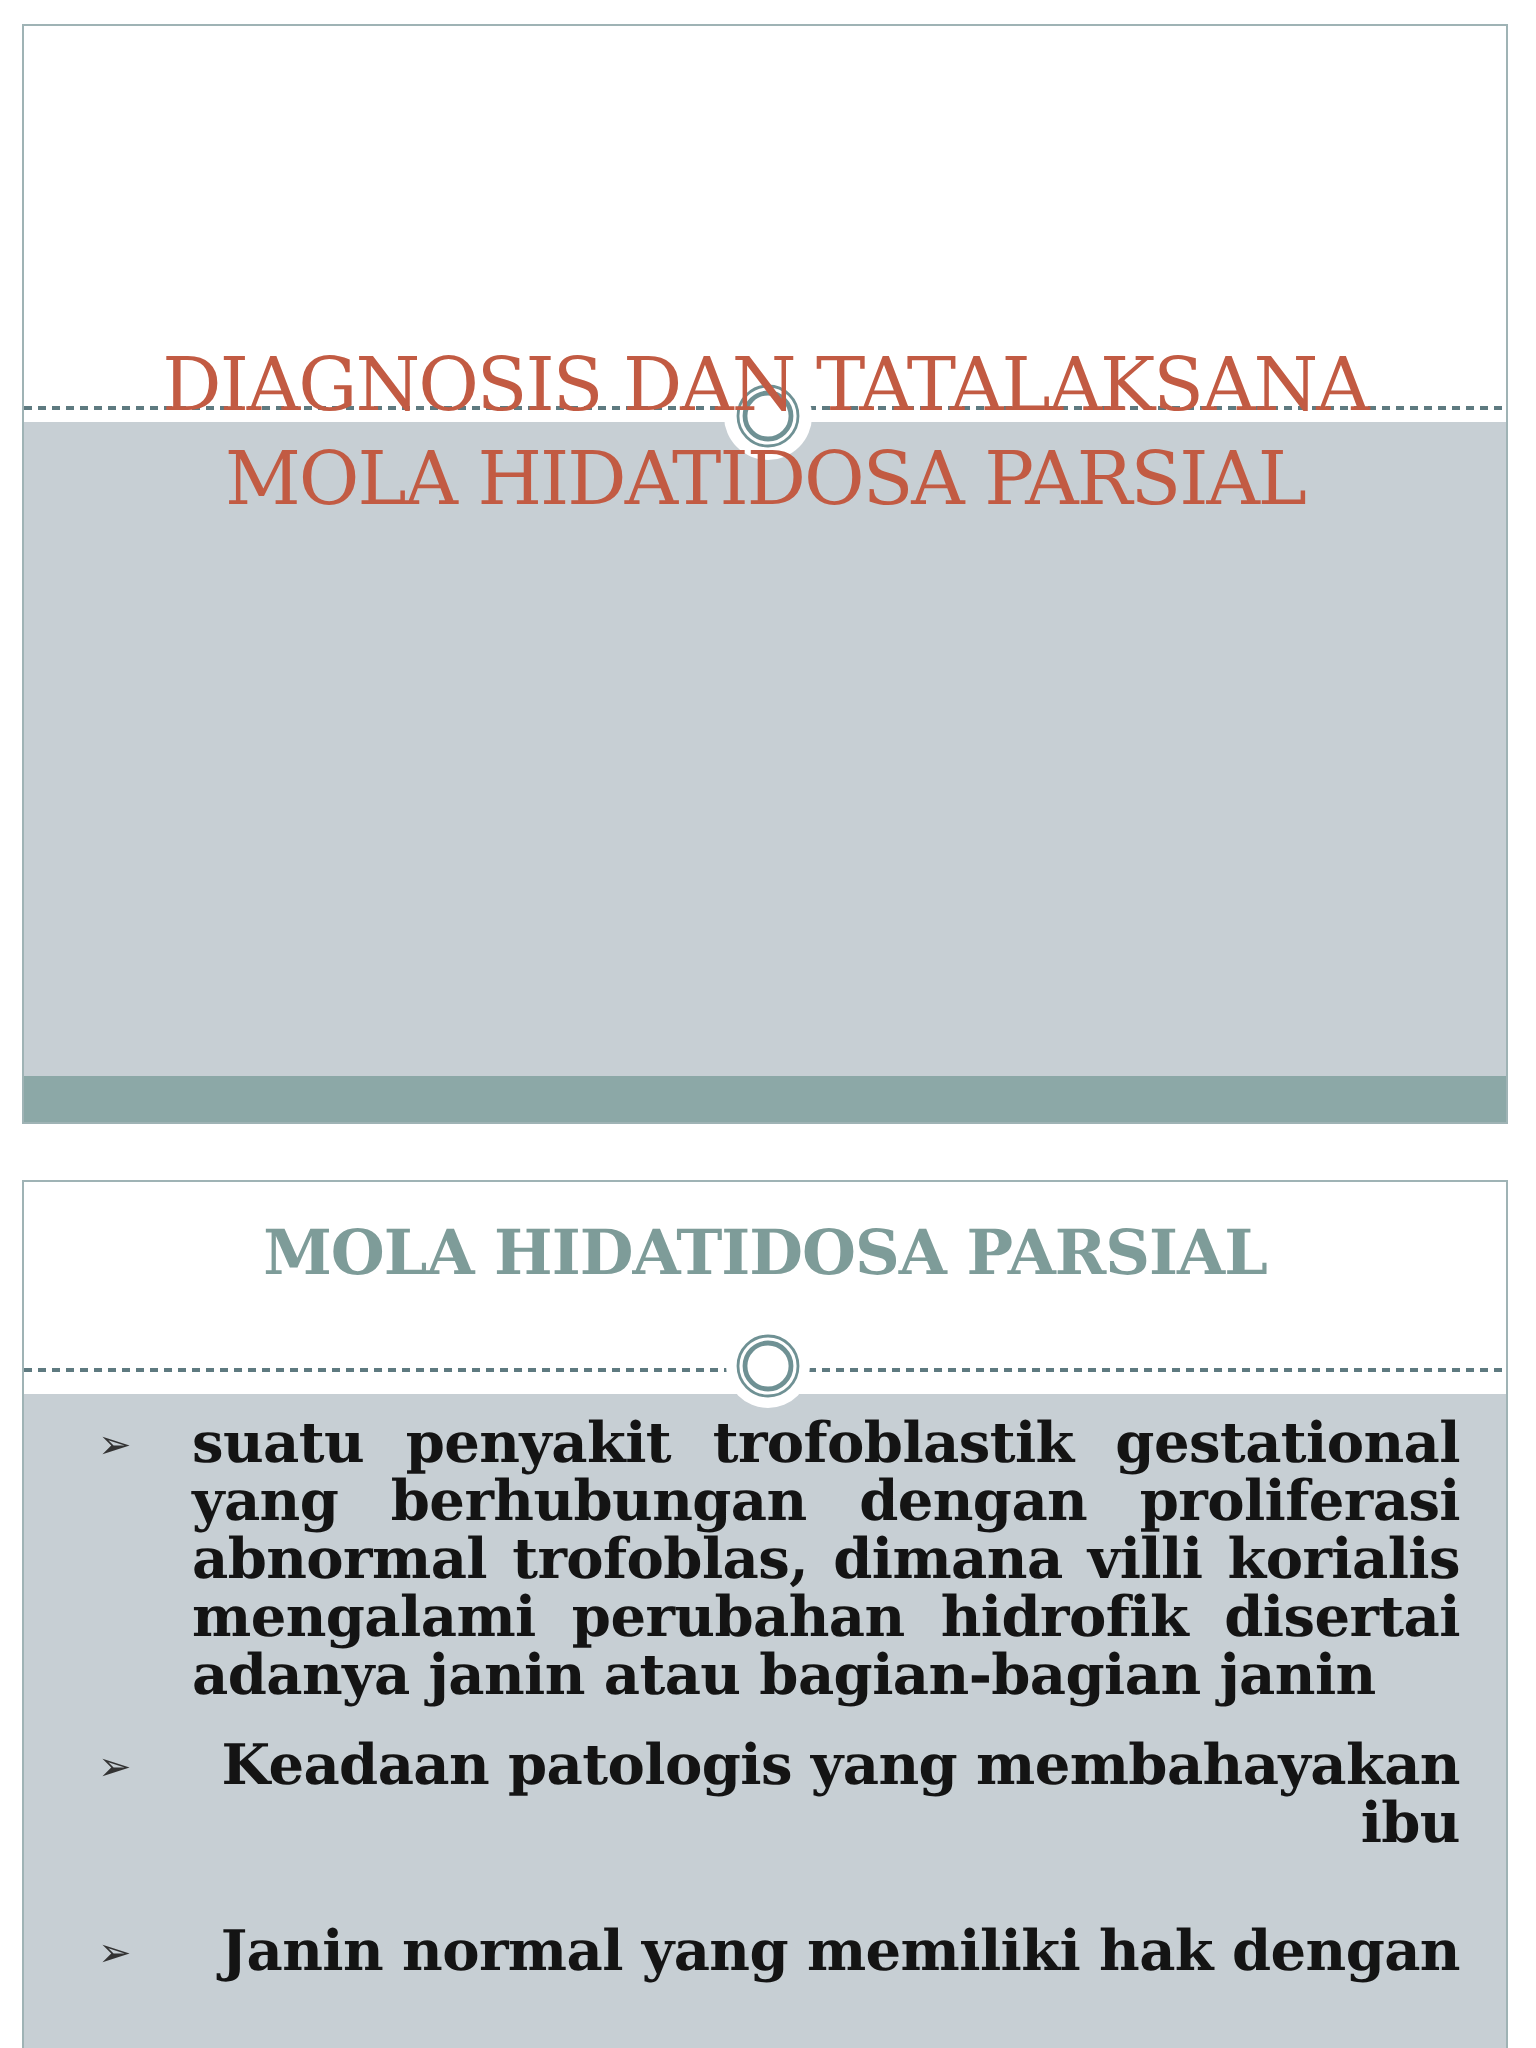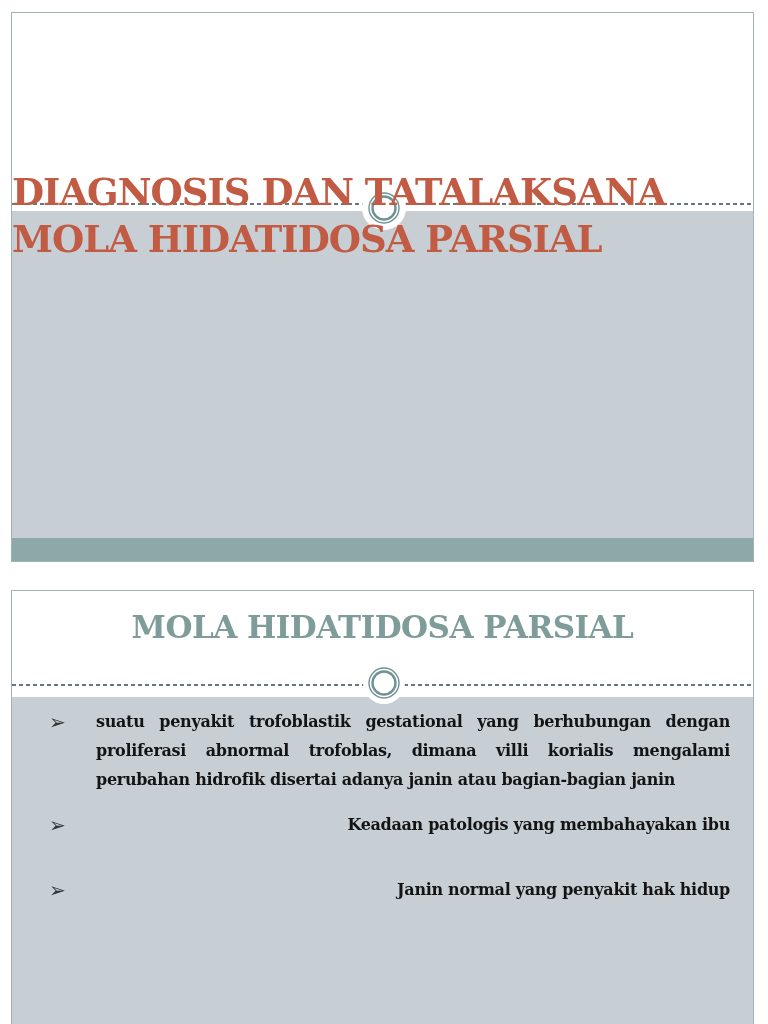--- a/index.html
+++ b/index.html
@@ -26,38 +26,38 @@
   
   .s1-gray{position:absolute;left:0;right:0;top:198px;height:327px;background:var(--content-gray);z-index:1;}
   .s1-band{position:absolute;left:0;right:0;top:525px;height:25px;background:var(--band-teal);z-index:1;}
   .dashline{position:absolute;left:0;right:0;height:2px;z-index:2;
     background-image:repeating-linear-gradient(90deg,var(--dash-color) 0 4px,transparent 4px 7px);
     background-size:7px 1.5px;background-repeat:repeat-x;background-position:0 50%;}
   .s1-dash{top:190px;}
   .ring{position:absolute;width:46px;height:46px;z-index:3;}
   .s1-ring{left:349px;top:172px;}
   .s1-title{position:absolute;left:0;right:0;top:156px;z-index:4;
-    font-weight:bold;font-size:37px;line-height:47px;
+    text-align:center;font-weight:normal;font-size:37px;line-height:47px;
     letter-spacing:-1px;color:var(--accent-red);}
 
   
   .s2-title{position:absolute;left:0;right:0;top:17px;z-index:4;
     text-align:center;font-weight:bold;font-size:31px;line-height:38px;
     letter-spacing:-0.5px;color:var(--teal-title);}
   .s2-dash{top:93px;}
   .s2-ring{left:349px;top:69px;}
   .s2-gray{position:absolute;left:0;right:0;top:106px;bottom:-2px;background:var(--content-gray);z-index:1;}
 
   .bullets{list-style:none;padding:10px 23px 0 37px;}
   .bullets li{display:flex;align-items:flex-start;}
   .bullets li.b1{margin-bottom:16px;}
   .bullets li.b2{margin-bottom:35px;}
   .marker{flex:0 0 47px;font-family:"DejaVu Sans","Liberation Sans",sans-serif;
     font-size:20px;line-height:29px;color:#333;padding-top:1px;}
-  .btext{flex:1;font-weight:bold;font-size:16px;line-height:29px;color:var(--body-text);
+  .btext{flex:1;font-weight:bold;font-size:28px;line-height:29px;color:var(--body-text);
     text-align:justify;letter-spacing:-0.3px;}
   .bullets li:last-child .btext,.bullets li.b2 .btext{text-align:right;}
 </style>
 </head>
 <body>
 
 <div class="page">
 
   <section class="slide slide1">
     <div class="s1-gray"></div>
@@ -88,19 +88,19 @@
         <li class="b1">
           <span class="marker">➢</span>
           <span class="btext">suatu penyakit trofoblastik gestational yang berhubungan dengan proliferasi abnormal trofoblas, dimana villi korialis mengalami perubahan hidrofik disertai adanya janin atau bagian-bagian janin</span>
         </li>
         <li class="b2">
           <span class="marker">➢</span>
           <span class="btext">Keadaan patologis yang membahayakan ibu</span>
         </li>
         <li class="b3">
           <span class="marker">➢</span>
-          <span class="btext">Janin  normal yang penyakit hak hidup</span>
+          <span class="btext">Janin  normal yang memiliki hak dengan</span>
         </li>
       </ul>
     </div>
   </section>
 
 </div>
 
 </body></html>

